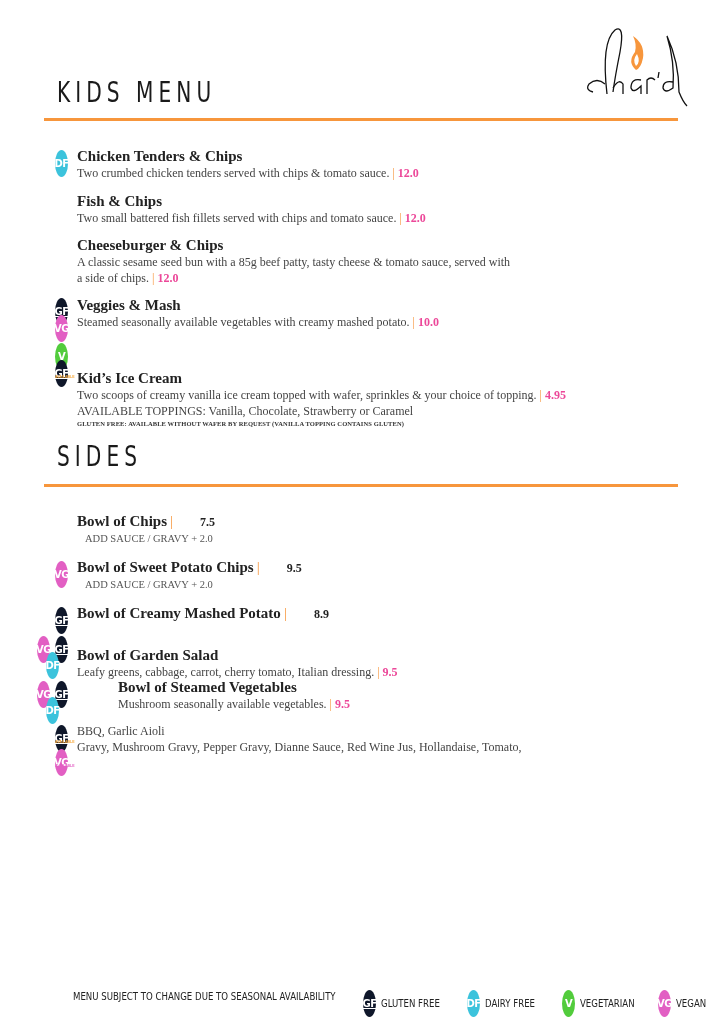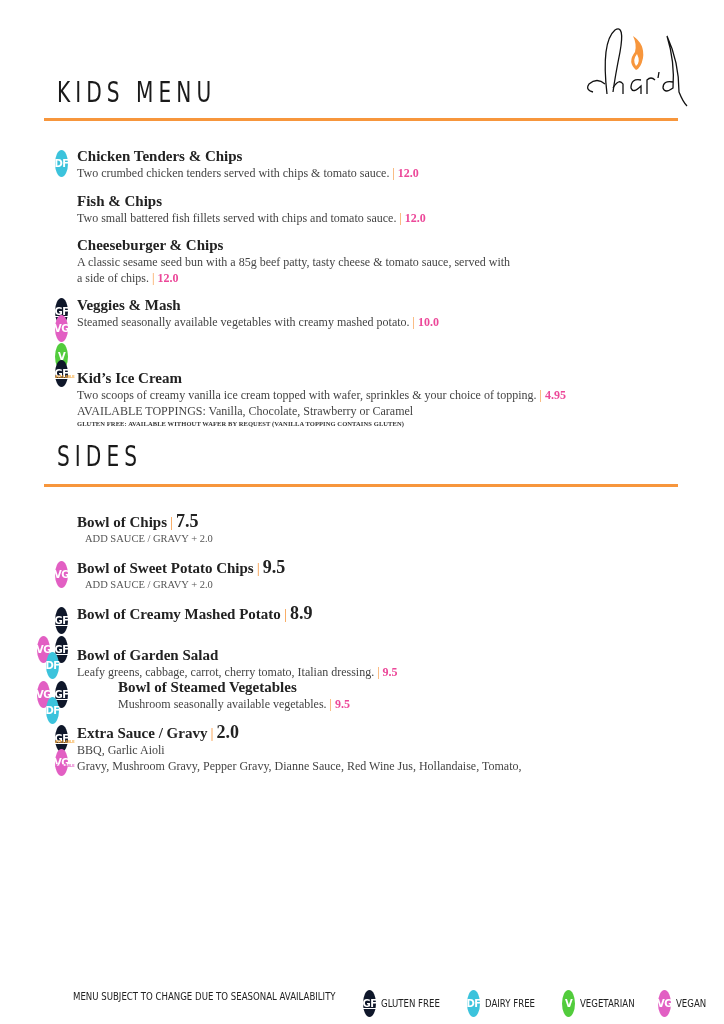--- a/index.html
+++ b/index.html
@@ -10,21 +10,21 @@
          transform:scaleX(0.72); transform-origin:left center; margin:0; }
   .rule { position:absolute; left:44px; width:634px; height:3px; background:#f7963c; }
   .logo { position:absolute; left:575px; top:22px; width:120px; height:85px; }
   .item { position:absolute; left:77px; width:610px;font-family:Liberation Serif, serif; }
   .item-title { font-size:15px; font-weight:bold; color:#222; line-height:18px; }
   .item-desc { font-size:12px; color:#444; line-height:16px; }
   .item-desc.indent { padding-left:8px; font-size:10.5px; color:#555; }
   .item-note { font-size:6.5px; font-weight:bold; color:#333; line-height:10px; letter-spacing:0.1px; }
   .sep { color:#f7963c; font-weight:normal; padding:0 3px; }
   .price { font-weight:bold; color:#ec4899; }
-  .title-price { font-size:18px; font-weight:bold; }
+  .title-price { font-size:12px; font-weight:bold;margin-left:24px; }
   .badge { position:absolute; width:13px; height:27px; border-radius:50%; color:#fff;
            font-family:"DejaVu Sans", sans-serif; font-size:10px; font-weight:bold;
            display:flex; align-items:center; justify-content:center; letter-spacing:-0.5px; }
   .badge-sub { position:absolute; font-size:3.5px; font-weight:bold; letter-spacing:0; }
   .gf { background:#0f172a;text-decoration:underline; } .df { background:#3cc3dc; } .v { background:#52cc3c; } .vg { background:#e25fc3; }
   .gf-t { color:#f7a93b; } .vg-t { color:#e25fc3; }
   .footer { position:absolute; top:990px; left:44px; width:640px; height:16px;margin-left:29px; }
   .footer-note { position:absolute; left:0; top:0; font-family:"DejaVu Sans", sans-serif; font-size:11px;
                  color:#222; transform:scaleX(0.78); transform-origin:left center; white-space:nowrap; }
   .legend-item { position:absolute; top:0; display:flex; align-items:center; }
@@ -116,21 +116,20 @@
 <div class="item" style="top:678px;margin-left:41px;">
   <div class="item-title">Bowl of Steamed Vegetables</div>
   <div class="item-desc"><span>Mushroom seasonally available vegetables.</span><span class="sep">|</span><span class="price">9.5</span></div>
 </div>
 
 <div class="badge gf" style="left:55px;top:725px;">GF</div>
 <div class="badge-sub gf-t" style="left:55px;top:740px;">AVAILABLE</div>
 <div class="badge vg" style="left:55px;top:749px;">VG</div>
 <div class="badge-sub vg-t" style="left:55px;top:764px;">AVAILABLE</div>
 <div class="item" style="top:723px;">
-  <div class="item-title"><span>Extra Sauce / Gravy</span><span class="sep">|</span><span class="title-price">2.0</span></div>
   <div class="item-desc">BBQ, Garlic Aioli</div>
   <div class="item-desc">Gravy, Mushroom Gravy, Pepper Gravy, Dianne Sauce, Red Wine Jus, Hollandaise, Tomato,</div>
 </div>
 
 <div class="footer">
   <div class="footer-note">MENU SUBJECT TO CHANGE DUE TO SEASONAL AVAILABILITY</div>
   <div class="legend-item" style="left:290px;">
     <div class="badge gf">GF</div>
     <span class="legend-label">GLUTEN FREE</span>
   </div>

